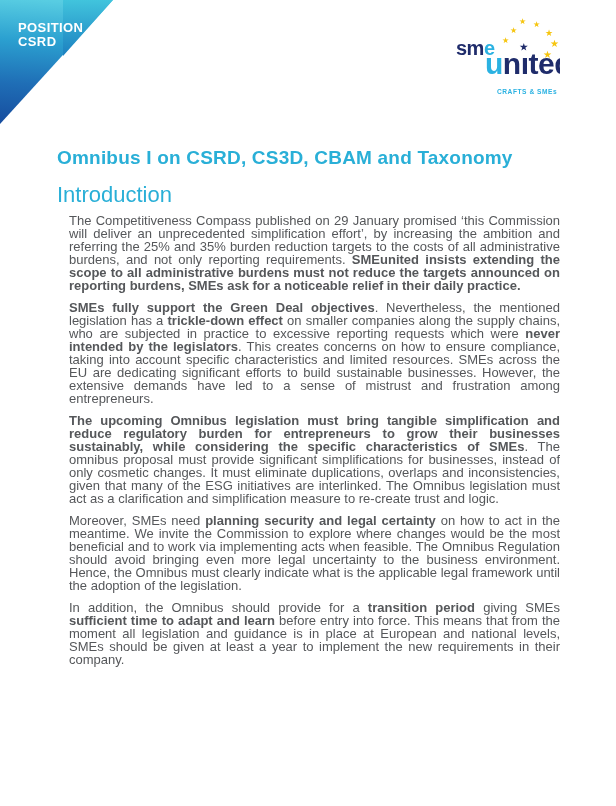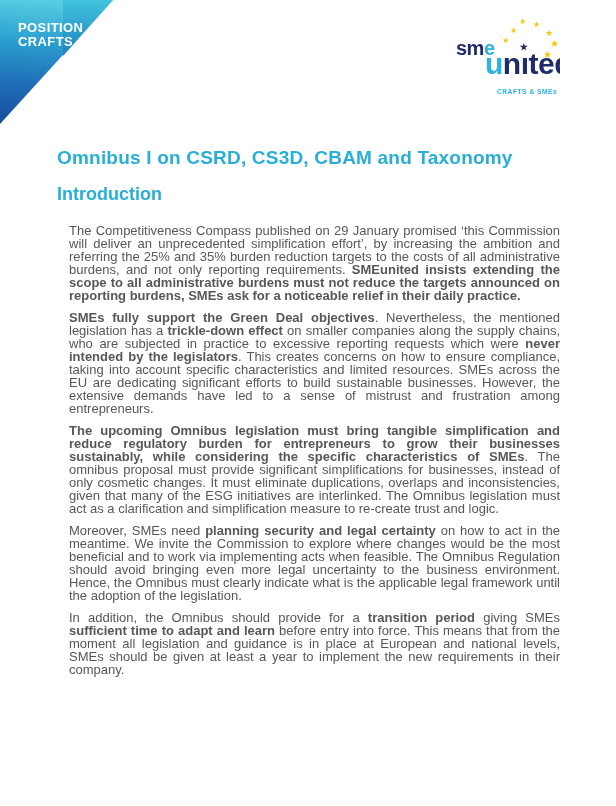--- a/index.html
+++ b/index.html
@@ -99,24 +99,24 @@
   }
   .doc-title {
     margin: 7px 0 16px 0;
     font-size: 19px;
     line-height: 21px;
     font-weight: bold;
     color: #29AFD7;
     letter-spacing: 0.2px;
   }
   .section-heading {
-    margin: 17px 0 20px 0;
-    font-size: 18px;
+    margin: 17px 0 10px 0;
+    font-size: 22px;
     line-height: 19px;
-    font-weight: bold;
+    font-weight: normal;
     color: #29AFD7;
   }
   .paragraphs p {
     margin: 0 0 9px 12px;
     font-size: 13px;
     line-height: 13px;
     color: #55575A;
     text-align: justify;
   }
   .paragraphs p span.b { font-weight: bold; }
@@ -138,21 +138,21 @@
         <linearGradient id="ribbonFold" x1="0" y1="0" x2="0" y2="1">
           <stop offset="0" stop-color="#41C4DD"></stop>
           <stop offset="1" stop-color="#1C80C0"></stop>
         </linearGradient>
       </defs>
       <polygon points="0,0 113,0 0,124" fill="url(#ribbonMain)"></polygon>
       <polygon points="63,0 113,0 63,56" fill="url(#ribbonFold)"></polygon>
     </svg>
     <div class="ribbon-text">
       <div>POSITION</div>
-      <div>CRAFTS</div>
+      <div>CSRD</div>
     </div>
   </div>
 
   <div class="logo">
     <span class="star" style="left:67px; top:0px;  font-size:8px;">★</span>
     <span class="star" style="left:81px; top:3px;  font-size:8px;">★</span>
     <span class="star" style="left:58px; top:9px;  font-size:8px;">★</span>
     <span class="star" style="left:93px; top:11px; font-size:9px;">★</span>
     <span class="star" style="left:50px; top:19px; font-size:8px;">★</span>
     <span class="star" style="left:98px; top:21px; font-size:10px;">★</span>

